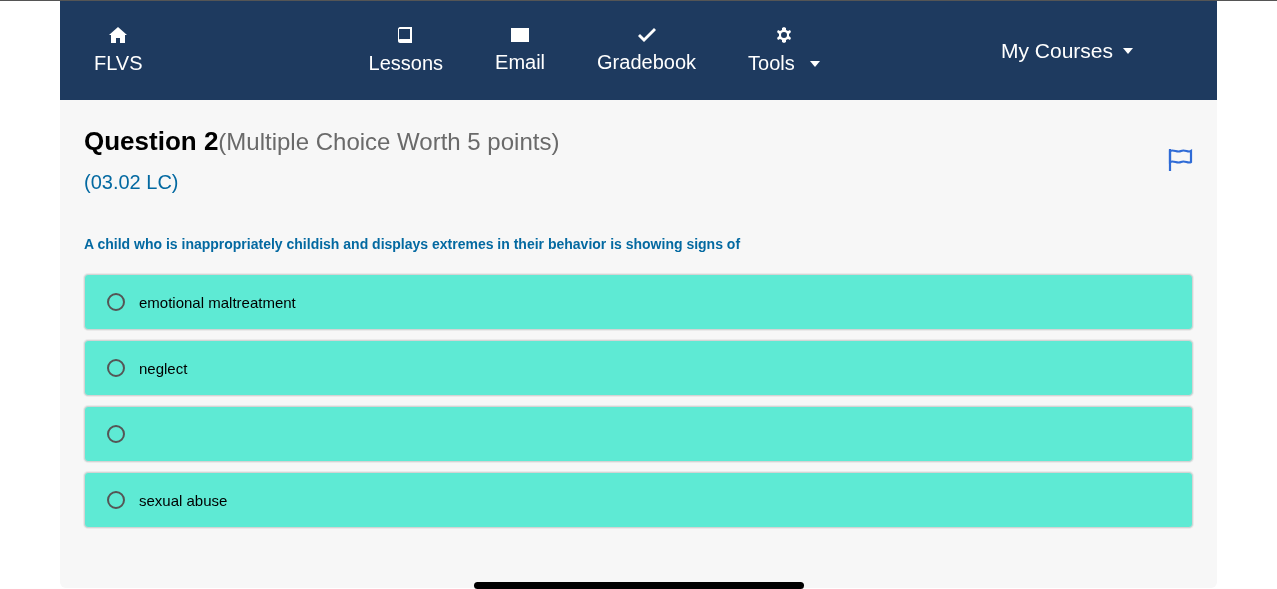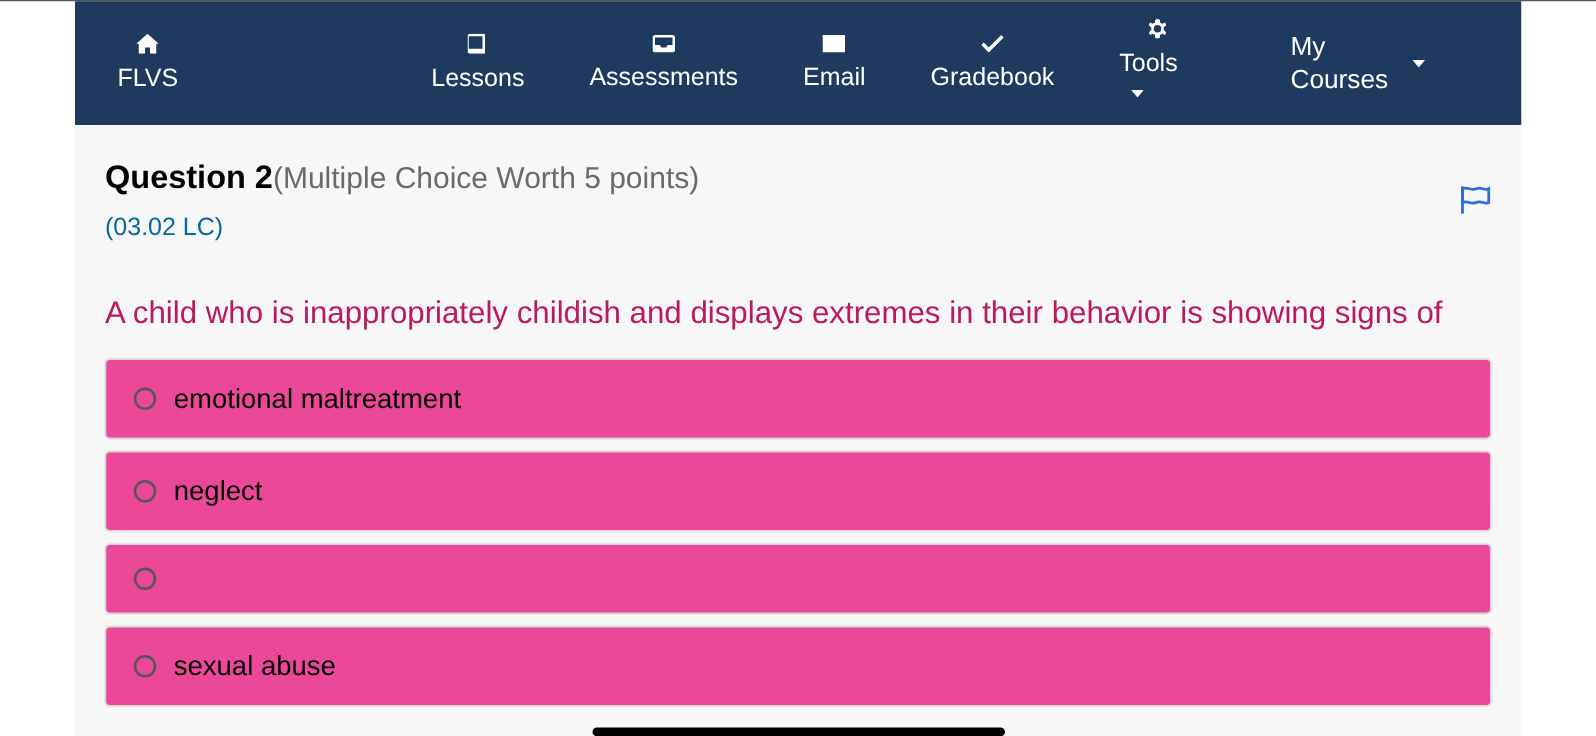--- a/index.html
+++ b/index.html
@@ -87,34 +87,35 @@
     .q-code {
       font-size: 20px;
       color: #0369a1;
       margin-top: 14px;
     }
     .q-flag {
       cursor: pointer;
       color: #2f6bd6;
     }
     .q-text {
-      font-size: 25px;
-      color: #be185d;
+      font-size: 14px;
+      color: #0369a1;
       margin-top: 42px;
       margin-bottom: 22px;
+      font-weight: bold;
     }
     .option {
-      background: #ec4899;
+      background: #5eead4;
       border: 1px solid #d4d4d4;
       border-radius: 4px;
       padding: 18px 22px;
       margin-bottom: 10px;
       display: flex;
       align-items: center;
-      font-size: 22px;
+      font-size: 15px;
       cursor: pointer;
       box-shadow: 0 0 0 1px #eaeaea;
     }
     .radio {
       width: 18px;
       height: 18px;
       border: 2px solid #555;
       border-radius: 50%;
       margin-right: 14px;
       flex-shrink: 0;
@@ -149,28 +150,20 @@
 
     <div class="nav-item">
       <span class="icon">
         <svg width="16" height="16" viewBox="0 0 16 16" fill="currentColor">
             <path d="M2 0 C1 0 0 1 0 2 V14 C0 15 1 16 2 16 H14 V0 H2 Z M2 2 H12 V12 H2 C1.5 12 1 12.2 1 12.5 V2 Z"></path>
           </svg>
       </span>
       <span>Lessons</span>
     </div>
 
-    <div class="nav-item">
-      <span class="icon">
-        <svg width="18" height="14" viewBox="0 0 18 14" fill="currentColor">
-            <path d="M2 0 H16 C17 0 18 1 18 2 V12 C18 13 17 14 16 14 H2 C1 14 0 13 0 12 V2 C0 1 1 0 2 0 Z M2 2 V8 H6 L7 10 H11 L12 8 H16 V2 Z"></path>
-          </svg>
-      </span>
-      <span>Assessments</span>
-    </div>
 
     <div class="nav-item">
       <span class="icon">
         <svg width="18" height="14" viewBox="0 0 18 14" fill="currentColor">
             <path d="M0 0 H18 V14 H0 Z M2 2 L9 8 L16 2 Z" fill-rule="evenodd"></path>
             <path d="M0 2 L9 9 L18 2 V0 H0 Z"></path>
           </svg>
       </span>
       <span>Email</span>
     </div>

